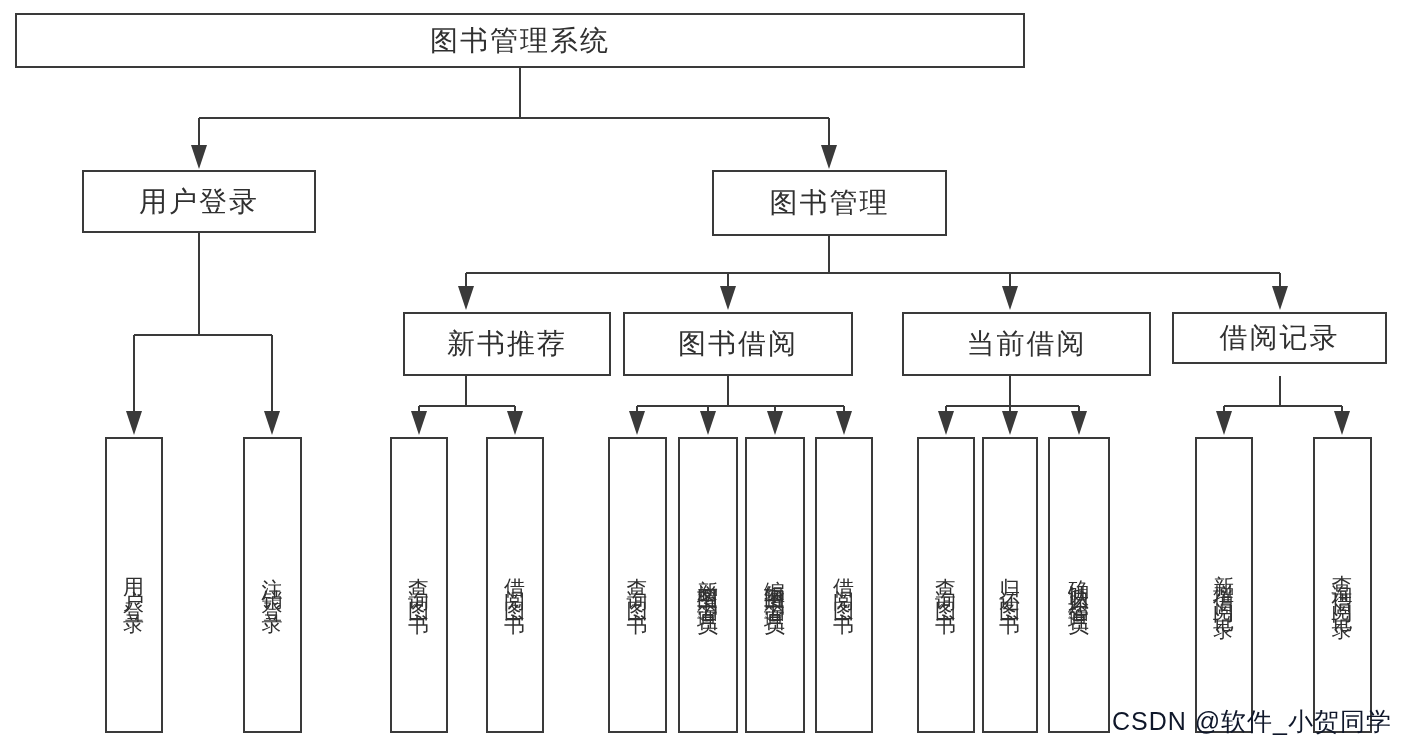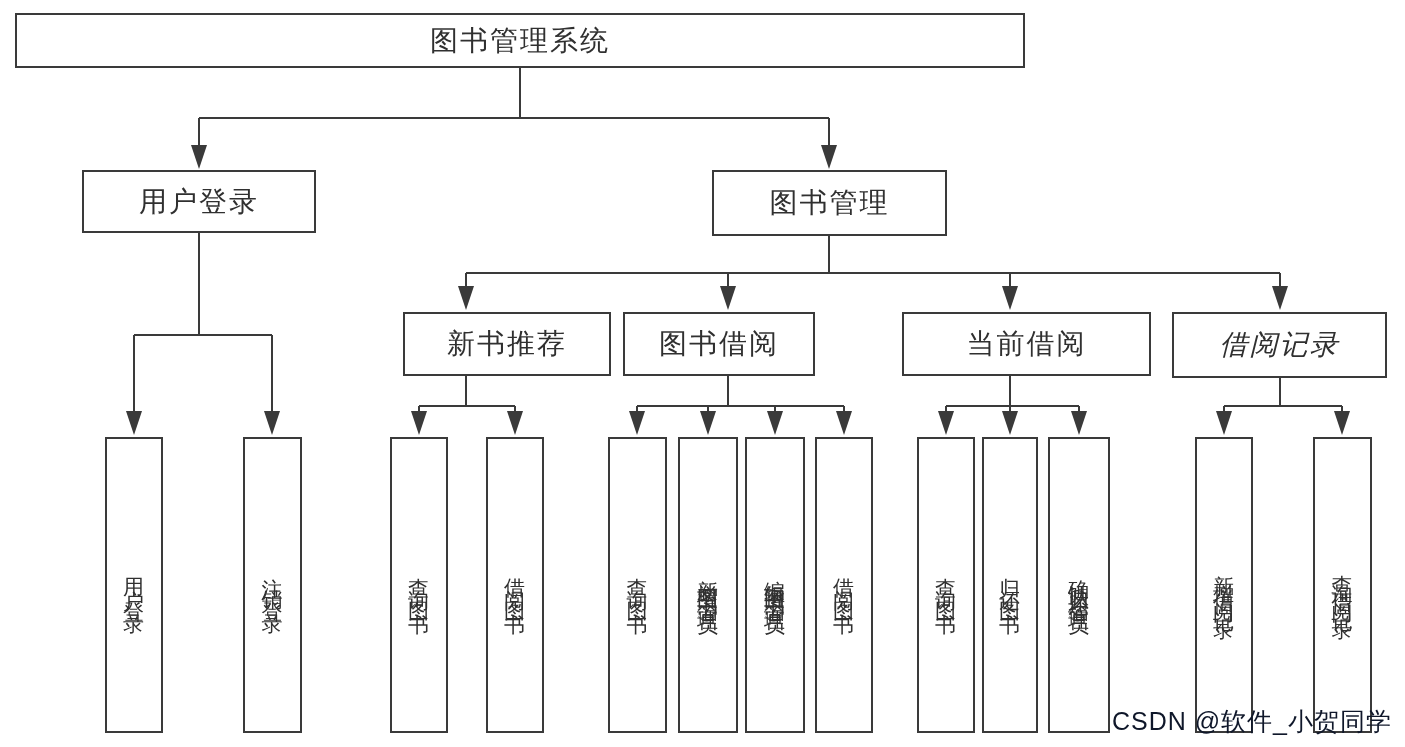--- a/index.html
+++ b/index.html
@@ -35,23 +35,23 @@
     white-space: nowrap;
   }
   .vbox span.p4 { letter-spacing: 12px; }
   .vbox span.p6 { letter-spacing: 9px; }
   .vbox span.p9 { letter-spacing: 5px; }
   
   .b-root            { left: 15px;   top: 13px;  width: 1010px; height: 55px; }
   .b-user-login      { left: 82px;   top: 170px; width: 234px;  height: 63px; }
   .b-book-mgmt       { left: 712px;  top: 170px; width: 235px;  height: 66px; }
   .b-new-book-rec    { left: 362px;  top: 312px; width: 208px;  height: 64px; margin-left: 41px; }
-  .b-book-borrow     { left: 623px;  top: 312px; width: 192px;  height: 64px; }
+  .b-book-borrow     { left: 623px;  top: 312px; width: 230px;  height: 64px; }
   .b-current-borrow  { left: 902px;  top: 312px; width: 249px;  height: 64px; }
-  .b-borrow-records  { left: 1172px; top: 312px; width: 215px;  height: 66px; font-style: italic; }
+  .b-borrow-records  { left: 1172px; top: 312px; width: 215px;  height: 52px; }
   .vb { top: 437px; height: 296px; }
   .b-v1  { left: 105px;  width: 58px; }
   .b-v2  { left: 243px;  width: 59px; }
   .b-v3  { left: 390px;  width: 58px; }
   .b-v4  { left: 486px;  width: 58px; }
   .b-v5  { left: 608px;  width: 59px; }
   .b-v6  { left: 678px;  width: 60px; }
   .b-v7  { left: 745px;  width: 60px; }
   .b-v8  { left: 815px;  width: 58px; }
   .b-v9  { left: 917px;  width: 58px; }

